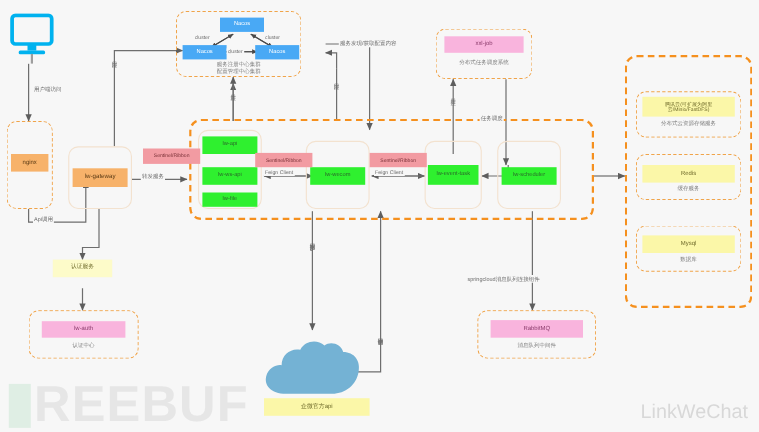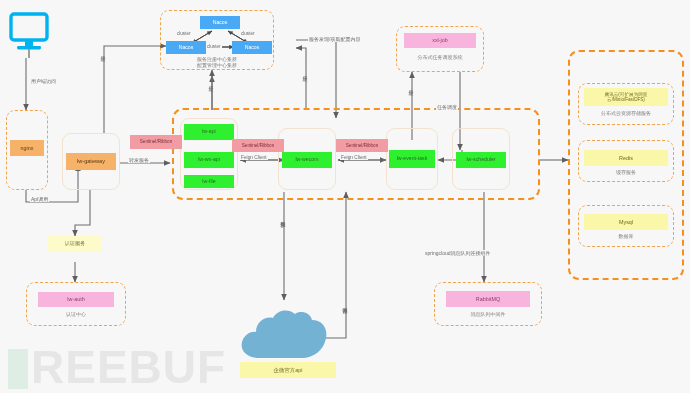--- a/index.html
+++ b/index.html
@@ -201,14 +201,15 @@
   <div class="edge-lbl" style="left:240px;top:155px;font-size:4.8px;">Feign Client</div>
   <div class="edge-lbl" style="left:340px;top:155px;font-size:4.8px;">Feign Client</div>
   <div class="edge-lbl vert" style="left:279px;top:218px;font-size:5px;">数据同步</div>
   <div class="edge-lbl vert" style="left:341px;top:304px;font-size:5px;">企微回调</div>
   <div class="edge-lbl" style="left:424px;top:250px;font-size:5px;">springcloud消息队列连接组件</div>
 
   <div class="wm" style="left:8px;top:340px;font-size:46px;letter-spacing:1px;">
     <span style="display:inline-block;width:20px;height:40px;background:#dfeee4;
                  vertical-align:-6px;margin-right:3px;"></span><span>REEBUF</span>
   </div>
+  <div class="wm" style="right:10px;top:364px;font-size:18px;font-weight:normal;color:#d8d8d8;">LinkWeChat</div>
 
 </div>
 
 </body></html>

